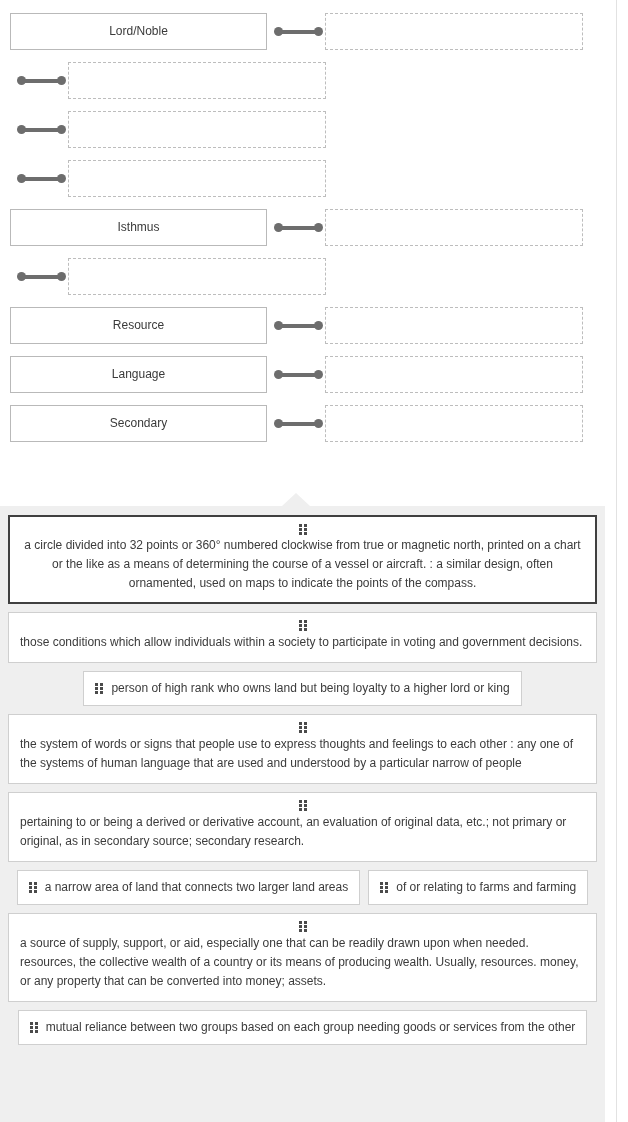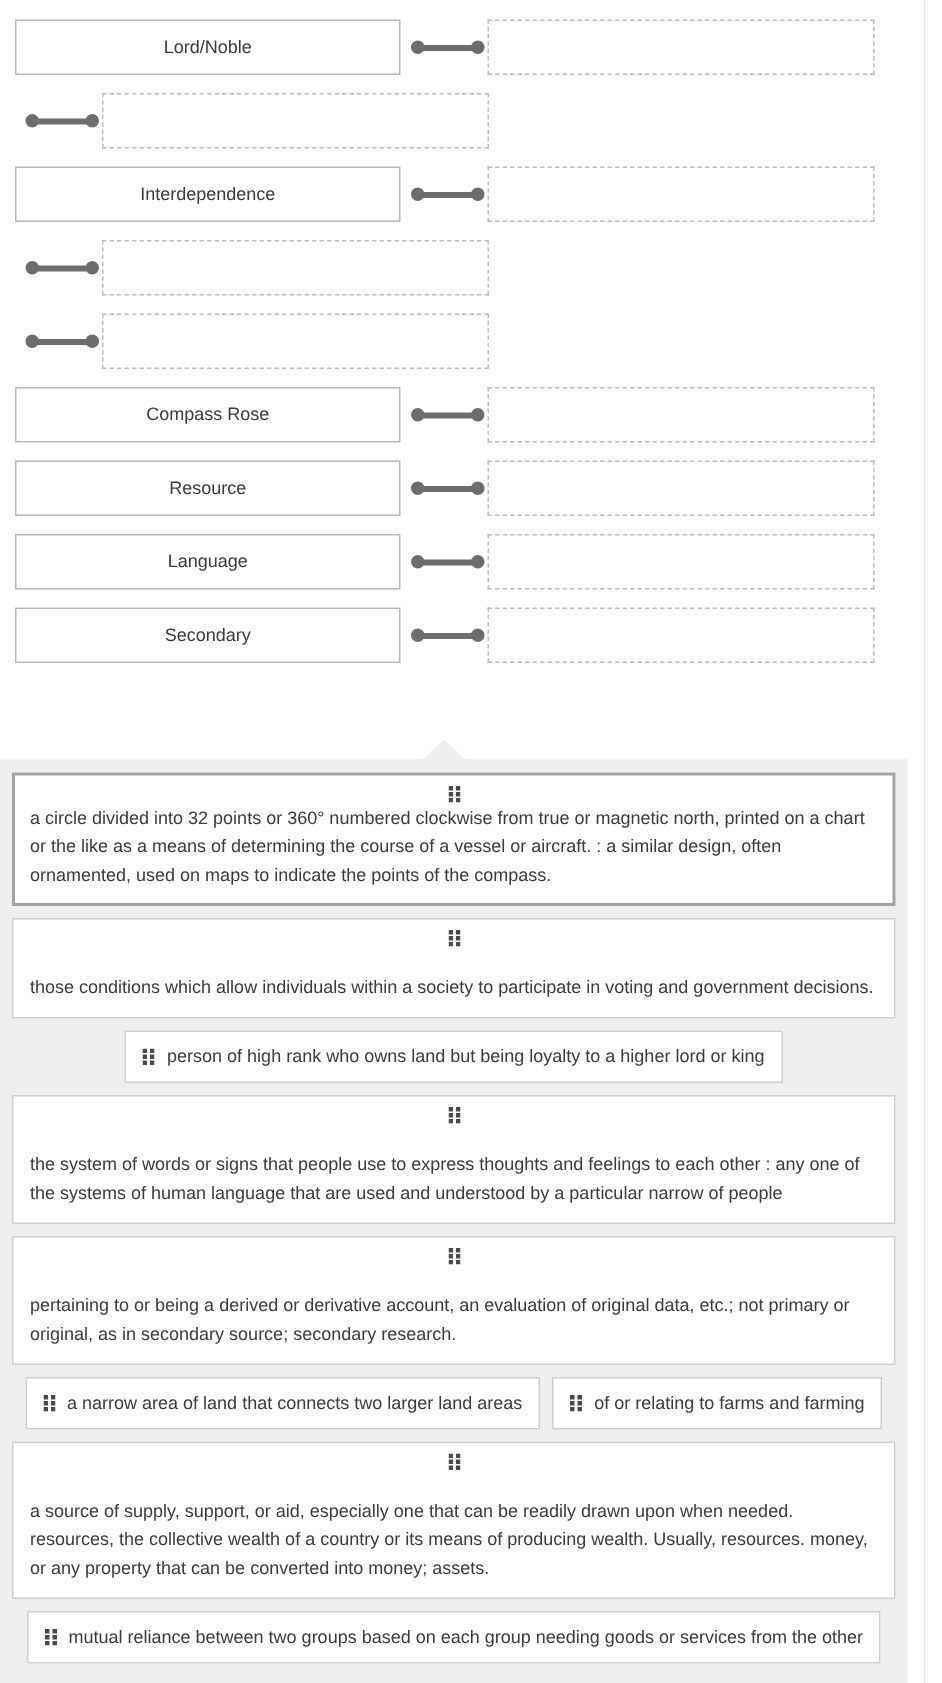--- a/index.html
+++ b/index.html
@@ -139,21 +139,21 @@
   }
   .def-card {
     box-sizing: border-box;
     background: #ffffff;
     border: 1px solid #cfcfcf;
     position: relative;
   }
   
   .def-card.block {
     width: 100%;
-    padding: 36px 11px 10px 11px;
+    padding: 20px 11px 10px 11px;
   }
   .def-card.block .grip {
     position: absolute;
     top: 7px;
     left: 50%;
     margin-left: -4px;
   }
   .def-card.block .def-text {
     display: block;
     font-size: 12px;
@@ -167,21 +167,22 @@
     gap: 8px;
     padding: 9px 11px;
     white-space: nowrap;
   }
   .def-card.chip .def-text {
     font-size: 12px;
     line-height: 15px;
     color: #3b3b3b;
   }
   .def-card.selected {
-    border: 2px solid #a3a3a3;
+    border: 2px solid #404040;
+    text-align: center;
   }
   .def-card.selected.block {
     padding: 19px 10px 9px 10px;
   }
 
   
   .grip {
     display: inline-block;
     width: 8px;
     height: 11px;
@@ -212,50 +213,47 @@
         </div>
         <div class="pair-row">
           <div class="connector">
             <span class="knob left"></span>
             <span class="bar"></span>
             <span class="knob right"></span>
           </div>
           <div class="drop-zone"><span></span></div>
         </div>
         <div class="pair-row">
+          <div class="connector">
+            <span class="knob left"></span>
+            <span class="bar"></span>
+            <span class="knob right"></span>
+          </div>
+          <div class="drop-zone"><span></span></div>
+        </div>
+        <div class="pair-row">
+          <div class="connector">
+            <span class="knob left"></span>
+            <span class="bar"></span>
+            <span class="knob right"></span>
+          </div>
+          <div class="drop-zone"><span></span></div>
+        </div>
+        <div class="pair-row">
           <div class="term-box">
-            <span>Interdependence</span>
-          </div>
-          <div class="connector">
-            <span class="knob left"></span>
-            <span class="bar"></span>
-            <span class="knob right"></span>
-          </div>
-          <div class="drop-zone"><span></span></div>
-        </div>
-        <div class="pair-row">
-          <div class="connector">
-            <span class="knob left"></span>
-            <span class="bar"></span>
-            <span class="knob right"></span>
-          </div>
-          <div class="drop-zone"><span></span></div>
-        </div>
-        <div class="pair-row">
-          <div class="connector">
-            <span class="knob left"></span>
-            <span class="bar"></span>
-            <span class="knob right"></span>
-          </div>
-          <div class="drop-zone"><span></span></div>
-        </div>
-        <div class="pair-row">
-          <div class="term-box">
-            <span>Compass Rose</span>
-          </div>
+            <span>Isthmus</span>
+          </div>
+          <div class="connector">
+            <span class="knob left"></span>
+            <span class="bar"></span>
+            <span class="knob right"></span>
+          </div>
+          <div class="drop-zone"><span></span></div>
+        </div>
+        <div class="pair-row">
           <div class="connector">
             <span class="knob left"></span>
             <span class="bar"></span>
             <span class="knob right"></span>
           </div>
           <div class="drop-zone"><span></span></div>
         </div>
         <div class="pair-row">
           <div class="term-box">
             <span>Resource</span>

